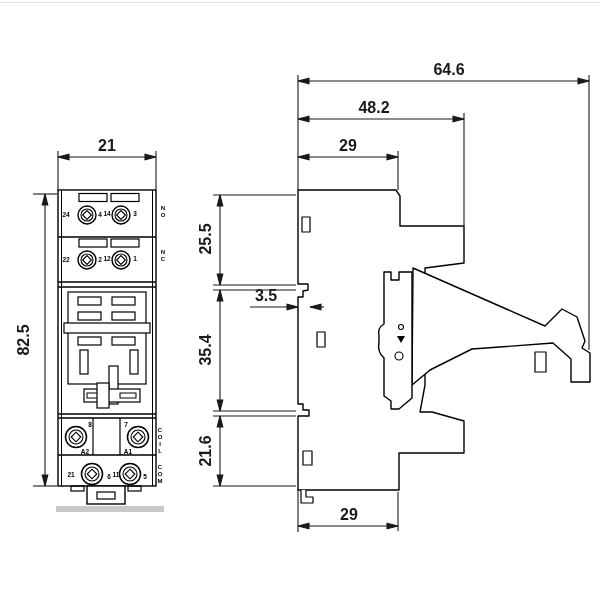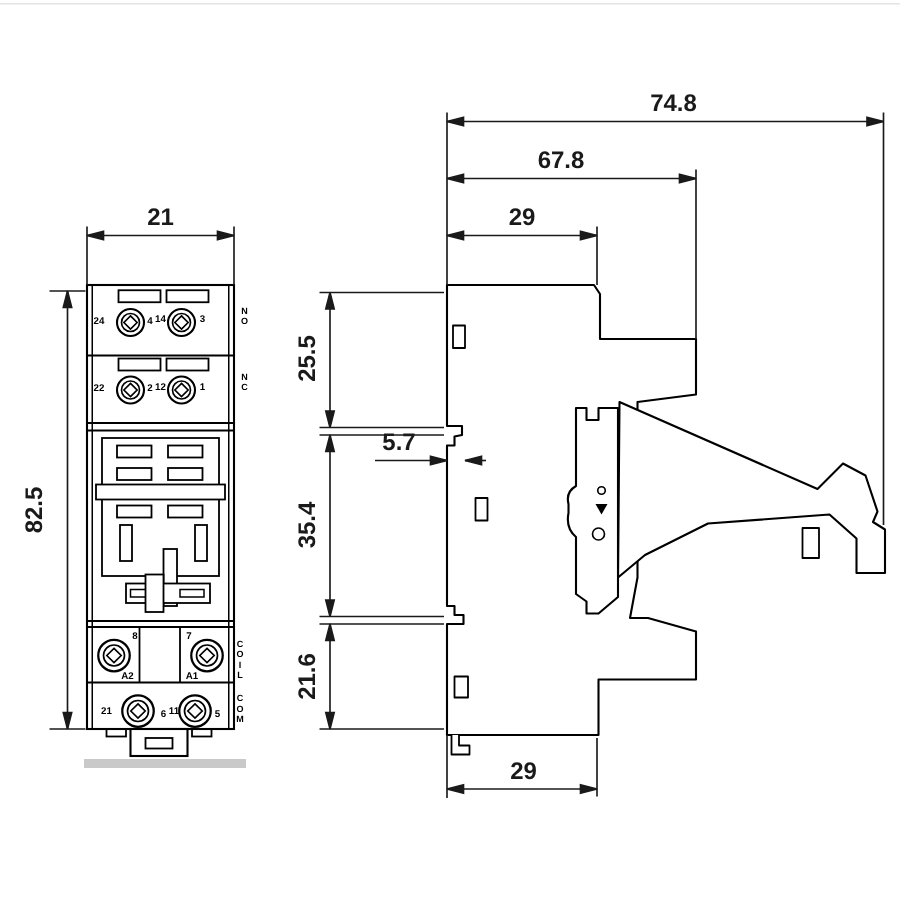--- a/index.html
+++ b/index.html
@@ -163,25 +163,25 @@
 
       <line x1="298" y1="526" x2="398" y2="526" fill="none"></line>
       <line x1="398" y1="492" x2="398" y2="531" fill="none"></line>
       <polygon points="298,526 309,523.2 309,528.8"></polygon>
       <polygon points="398,526 387,523.2 387,528.8"></polygon>
     </g>
   </svg>
 
   <div class="lbl" style="left:107px;top:146px">21</div>
   <div class="lbl rot" style="left:24px;top:340px">82.5</div>
-  <div class="lbl" style="left:449px;top:70px">74.8</div>
-  <div class="lbl" style="left:374px;top:108px">67.8</div>
+  <div class="lbl" style="left:449px;top:70px">64.6</div>
+  <div class="lbl" style="left:374px;top:108px">48.2</div>
   <div class="lbl" style="left:348px;top:146px">29</div>
   <div class="lbl rot" style="left:206px;top:239px">25.5</div>
-  <div class="lbl" style="left:266px;top:296px">5.7</div>
+  <div class="lbl" style="left:266px;top:296px">3.5</div>
   <div class="lbl rot" style="left:206px;top:350px">35.4</div>
   <div class="lbl rot" style="left:206px;top:451px">21.6</div>
   <div class="lbl" style="left:349px;top:515px">29</div>
 
   <div class="t" style="left:66px;top:215px">24</div>
   <div class="t" style="left:100px;top:215px">4</div>
   <div class="t" style="left:107px;top:214px">14</div>
   <div class="t" style="left:135px;top:214px">3</div>
   <div class="v" style="left:163px;top:212px">NO</div>
 

